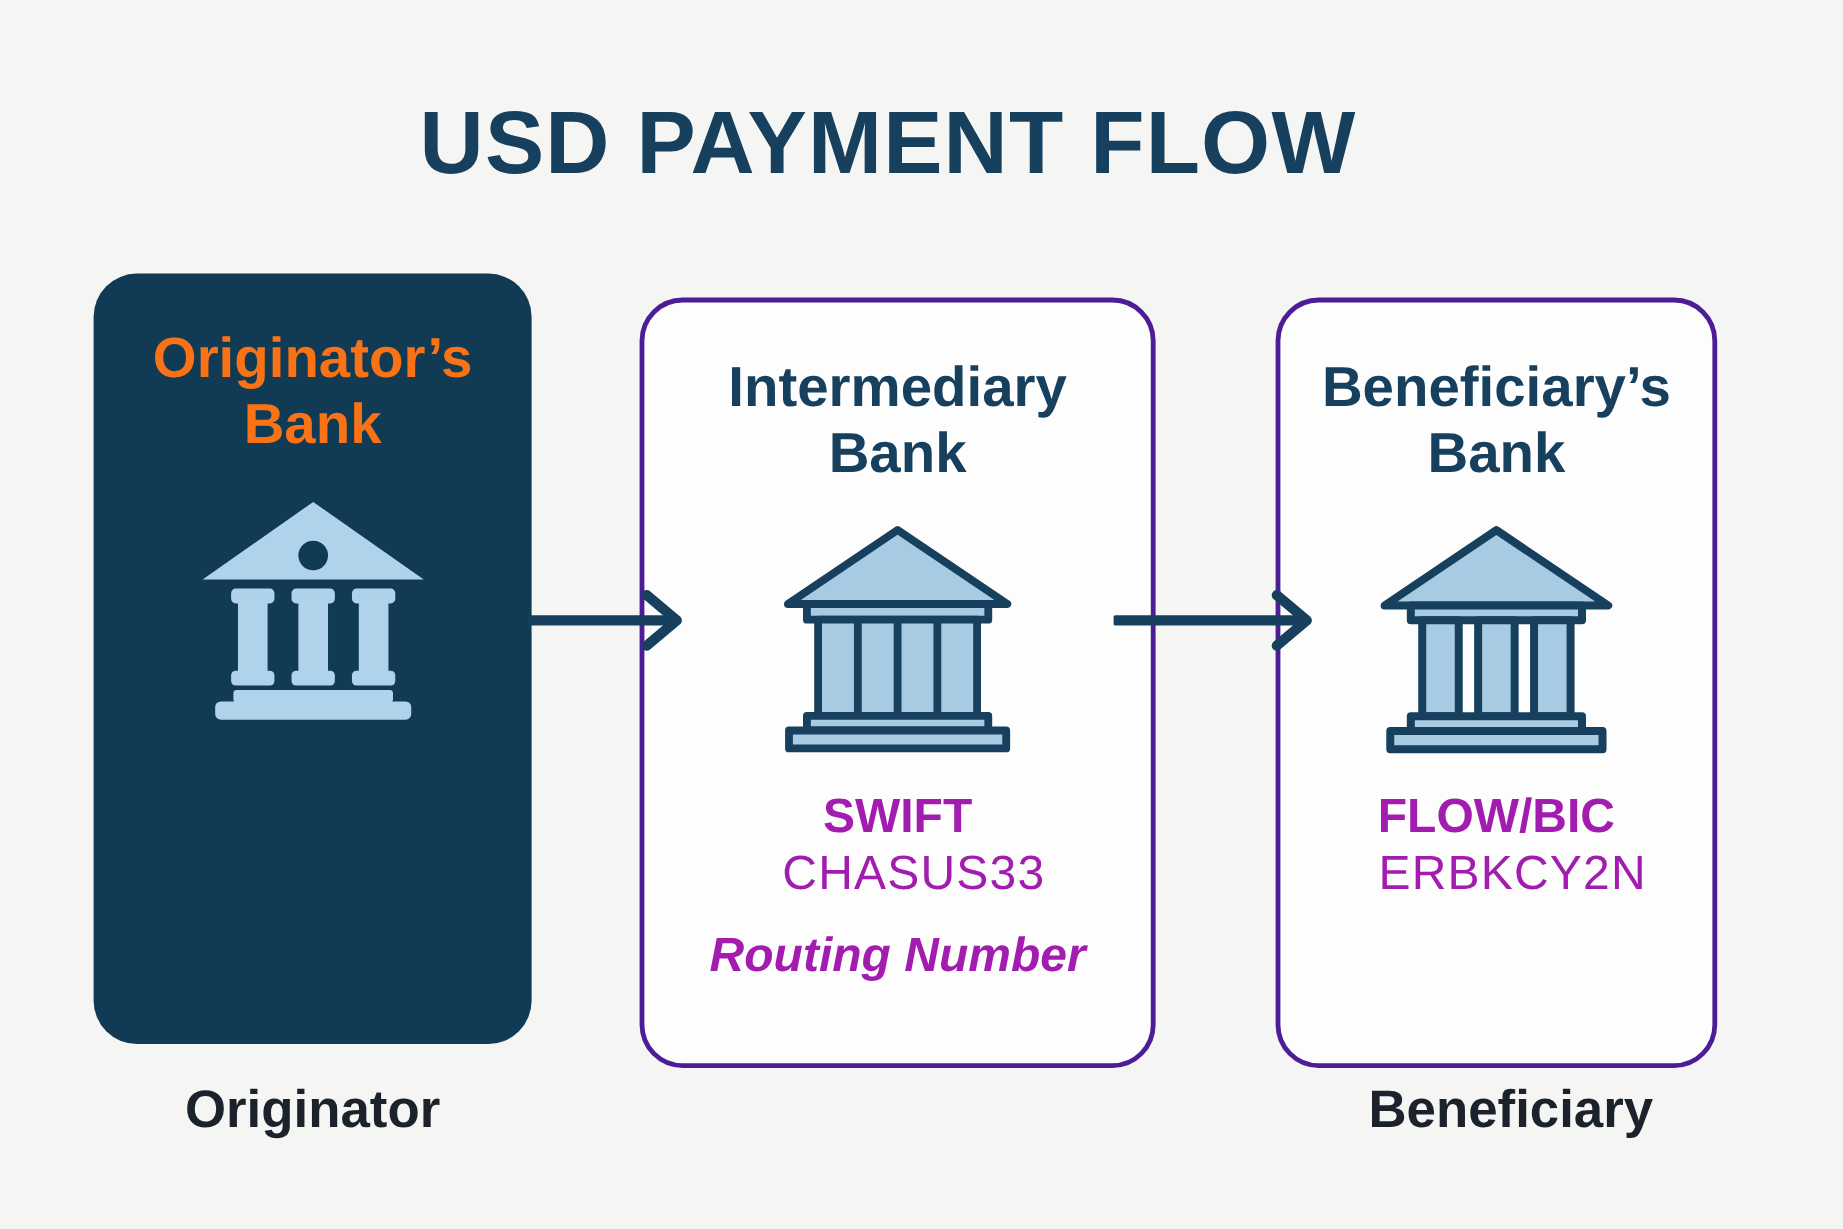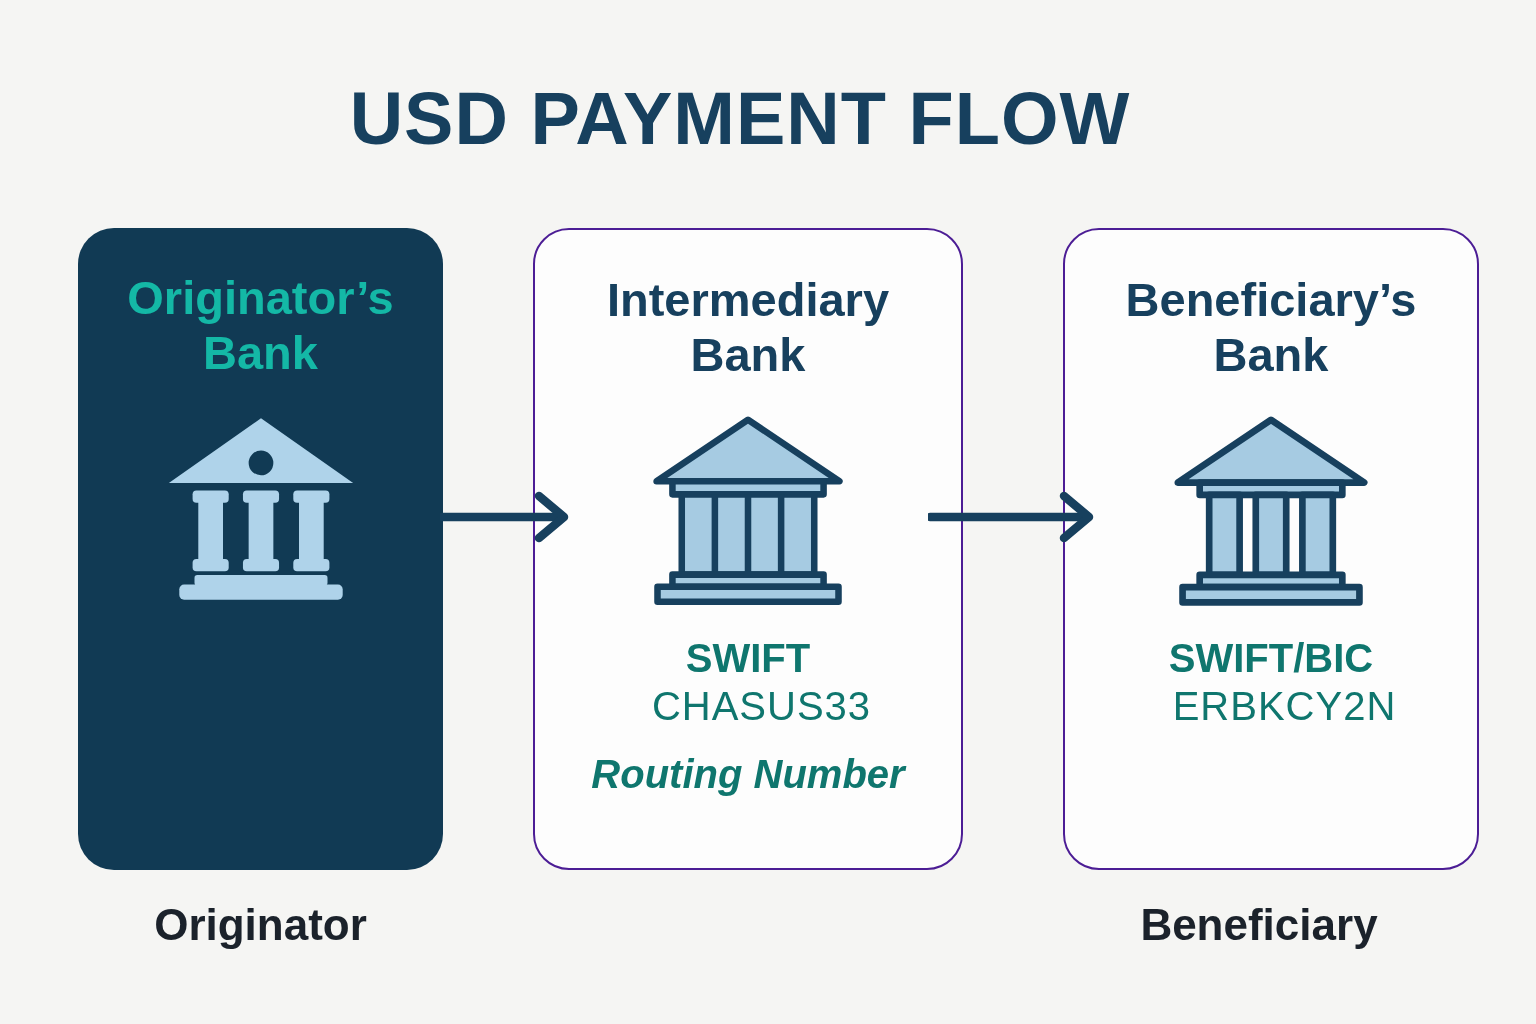--- a/index.html
+++ b/index.html
@@ -31,48 +31,49 @@
     height: 642px;
     border-radius: 36px;
   }
   .card-dark {
     left: 78px;
     width: 365px;
     background: #113A54;
   }
   .card-light {
     background: #FDFDFD;
-    border: 2px solid #4c1d95;
+    border: 4px solid #4c1d95;
+    margin-top: 20px;
   }
   #card-intermediary { left: 533px; width: 430px; }
-  #card-beneficiary  { left: 1063px; width: 416px; }
+  #card-beneficiary  { left: 1063px; width: 368px; }
   .card-title {
     position: absolute;
     top: 42px; left: 0; right: 0;
     margin: 0 auto;
     max-width: 330px;
     text-align: center;
     font-size: 47px;
     font-weight: 700;
     line-height: 1.18;
     color: #17405E;
   }
-  .card-dark .card-title { color: #14b8a6; }
+  .card-dark .card-title { color: #f97316; }
   .card-icon {
     position: absolute;
     left: 0; right: 0;
     margin: 0 auto;
   }
   .icon-filled  { top: 188px; }
   .icon-outline { top: 186px; }
   .field-label, .field-value {
     position: absolute;
     left: 0; right: 0;
     text-align: center;
-    color: #0f766e;
+    color: #a21caf;
     line-height: 48px;
   }
   .field-label { font-size: 40px; font-weight: 700; }
   .field-value { font-size: 40px; font-weight: 400; letter-spacing: 1px; }
   .row1-label { top: 404px; }
   .row1-value { top: 452px; padding-left: 27px; }
   .row2-label { top: 520px; font-style: italic; }
   .row2-value { top: 568px; }
   .flow-arrow {
     position: absolute;
@@ -145,21 +146,21 @@
       <g fill="#A6CBE2" stroke="#17405E" stroke-width="7" stroke-linejoin="round">
         <path d="M105 4 L203 70 L7 70 Z"></path>
         <rect x="30" y="70" width="150" height="13"></rect>
         <rect x="40" y="83" width="32" height="84"></rect>
         <rect x="89" y="83" width="32" height="84"></rect>
         <rect x="138" y="83" width="32" height="84"></rect>
         <rect x="30" y="167" width="150" height="13"></rect>
         <rect x="12" y="180" width="186" height="16"></rect>
       </g>
     </svg>
-    <div class="field-label row1-label">SWIFT/BIC</div>
+    <div class="field-label row1-label">FLOW/BIC</div>
     <div class="field-value row1-value">ERBKCY2N</div>
   </section>
 
   <svg class="flow-arrow" id="arrow-1" width="132" height="60" viewBox="0 0 132 60" aria-hidden="true">
     <g stroke="#17405E" stroke-width="8.5" fill="none" stroke-linecap="round" stroke-linejoin="round">
       <line x1="2" y1="30" x2="118" y2="30"></line>
       <polyline points="99,9 124,30 99,51"></polyline>
     </g>
   </svg>
 

